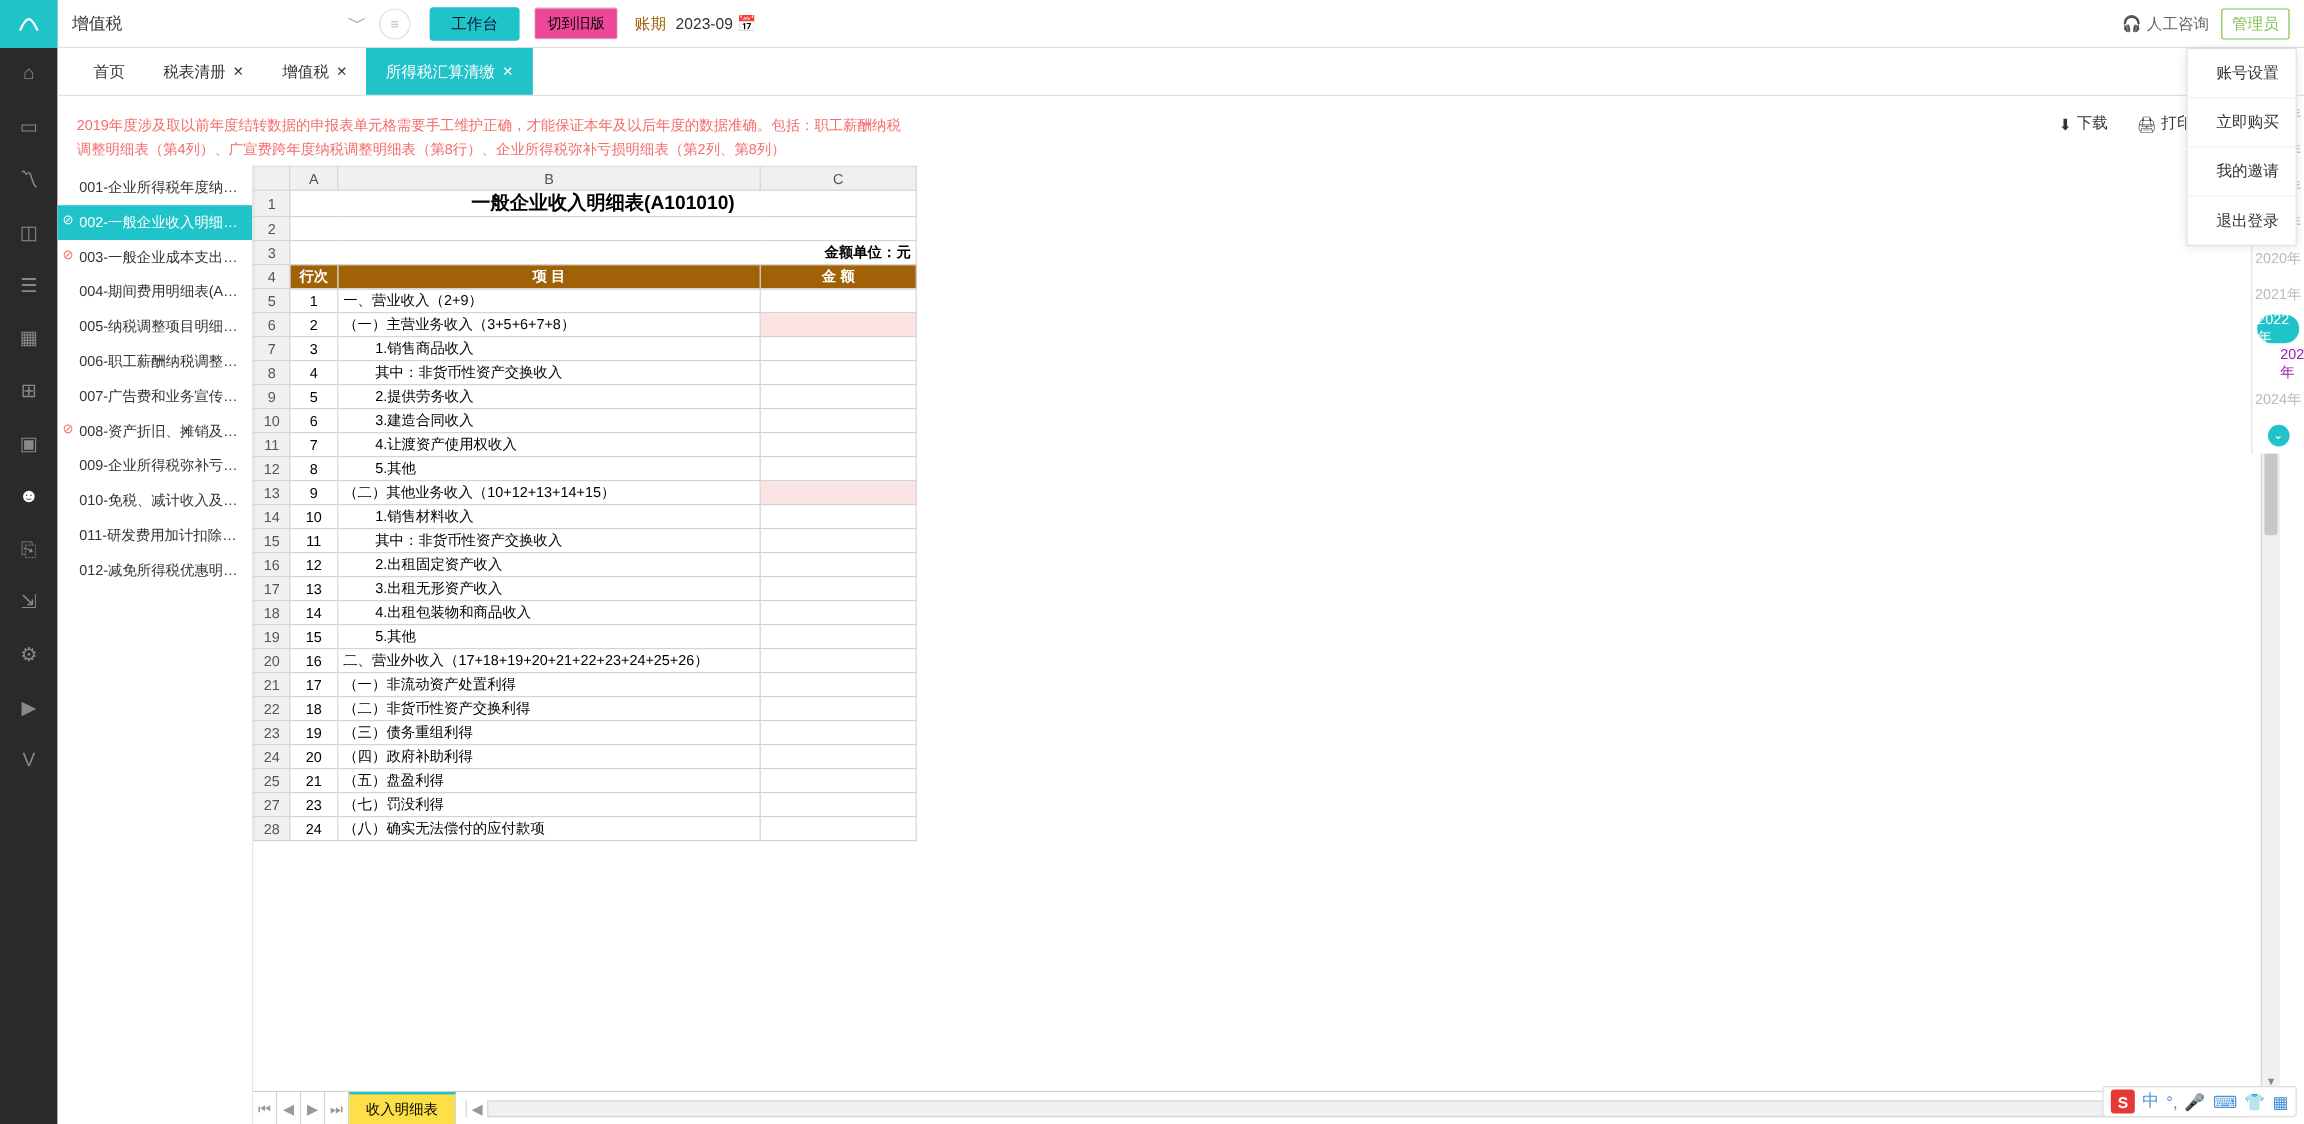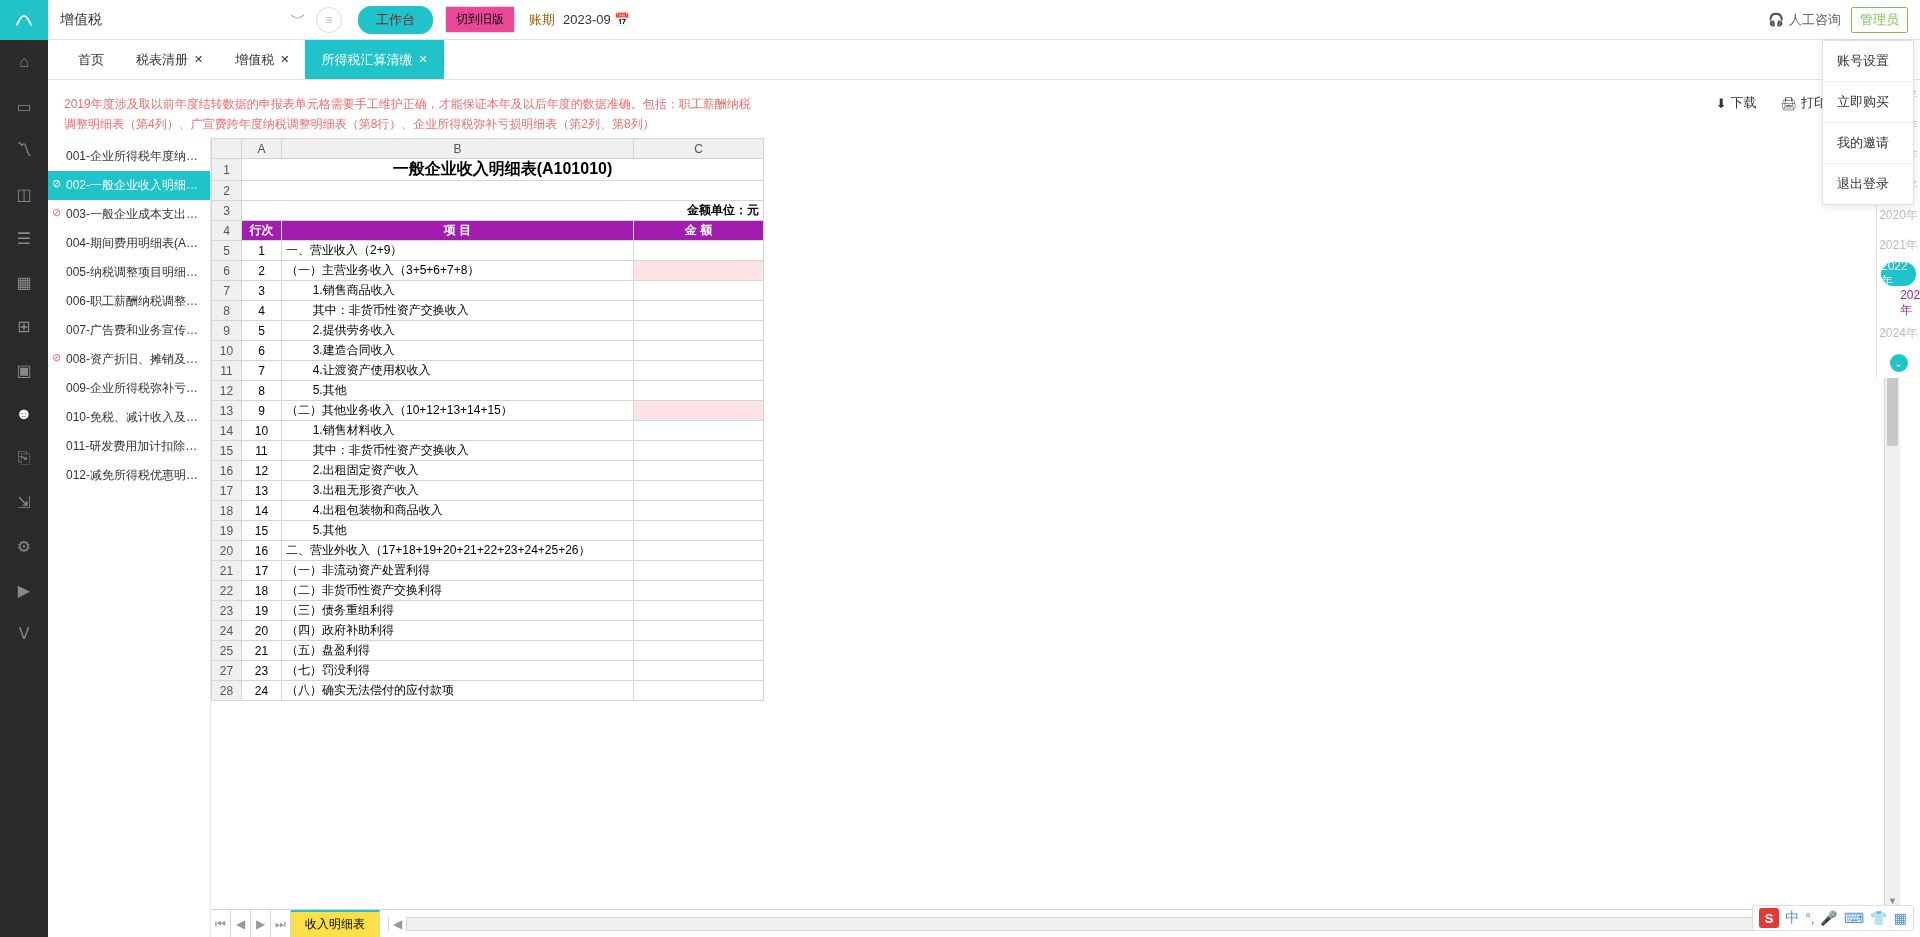--- a/index.html
+++ b/index.html
@@ -6,21 +6,21 @@
 body { background: #f5f7f9; overflow: hidden; width: 1920px; height: 937px; position: relative; }
 
 .left-rail { position: absolute; left: 0; top: 0; width: 48px; height: 100%; background: #2a2a2a; display: flex; flex-direction: column; align-items: center; }
 .left-rail .logo { width: 48px; height: 40px; background: #1fc3c9; display: flex; align-items: center; justify-content: center; color: #fff; }
 .left-rail .rail-icon { width: 48px; height: 44px; display: flex; align-items: center; justify-content: center; color: #888; cursor: pointer; font-size: 16px; }
 .left-rail .rail-icon.active { color: #fff; }
 
 .top-bar { position: absolute; left: 48px; top: 0; right: 0; height: 40px; background: #fff; border-bottom: 1px solid #e0e0e0; display: flex; align-items: center; padding: 0 12px; }
 .top-bar .chev { margin-left: 188px; color: #999; }
 .top-bar .circle-btn { width: 26px; height: 26px; border-radius: 50%; border: 1px solid #ddd; display: flex; align-items: center; justify-content: center; color: #bbb; margin: 0 10px; font-size: 12px; }
-.top-bar .workbench { background: #1fc3c9; color: #7f1d1d; border: none; padding: 5px 18px; border-radius: 13px; margin: 0 6px; font-size: 13px; }
+.top-bar .workbench { background: #1fc3c9; color: #0f172a; border: none; padding: 5px 18px; border-radius: 3px; margin: 0 6px; font-size: 13px; }
 .top-bar .old-ver { border: 1px solid #ddd; background: #ec4899; padding: 4px 10px; border-radius: 2px; font-size: 12px; margin: 0 6px; }
 .top-bar .label { font-size: 13px; color: #a16207; margin-left: 8px; }
 .top-bar .period { font-size: 13px; color: #333; margin-left: 8px; }
 .top-bar .cal-icon { color: #1fc3c9; margin-left: 4px; font-size: 13px; }
 .top-bar .right-actions { margin-left: auto; display: flex; align-items: center; gap: 10px; }
 .top-bar .consult { font-size: 13px; color: #666; display: flex; align-items: center; gap: 4px; }
 .top-bar .admin { border: 1px solid #7fbf51; color: #7fbf51; padding: 3px 8px; border-radius: 2px; font-size: 13px; }
 
 .tab-bar { position: absolute; left: 48px; top: 40px; right: 0; height: 40px; background: #fff; border-bottom: 1px solid #e0e0e0; display: flex; align-items: stretch; padding-left: 14px; }
 .tab-bar .tab { display: flex; align-items: center; padding: 0 16px; font-size: 13px; color: #333; cursor: pointer; }
@@ -43,41 +43,41 @@
 .sheet-wrap { flex: 1; display: flex; flex-direction: column; border-left: 1px solid #e8e8e8; position: relative; }
 .sheet-scroll { flex: 1; overflow: auto; }
 table.sheet { border-collapse: collapse; font-size: 12px; }
 table.sheet th, table.sheet td { border: 1px solid #d4d4d4; }
 table.sheet .corner { width: 30px; height: 20px; background: #f0f0f0; }
 table.sheet .colhead { background: #f0f0f0; text-align: center; font-weight: normal; color: #555; height: 20px; }
 table.sheet .rowhead { width: 30px; background: #f0f0f0; text-align: center; font-weight: normal; color: #555; height: 20px; }
 table.sheet td { height: 20px; padding: 0 4px; }
 .title-row td { text-align: center; font-size: 16px; font-weight: bold; }
 .unit-row td { text-align: right; padding-right: 8px; font-weight: bold; }
-.hdr td { background: #a21caf; color: #fff; text-align: center; font-weight: bold; }
+.hdr td { background: #a16207; color: #fff; text-align: center; font-weight: bold; }
 .rn { text-align: center; width: 40px; }
 .item { padding-left: 6px; }
 .pink { background: #fce4e4; }
 
 .bottom-tabs { height: 28px; border-top: 1px solid #d4d4d4; display: flex; align-items: stretch; font-size: 12px; background: #fff; }
 .bottom-tabs .arrows { display: flex; }
 .bottom-tabs .arr { width: 20px; display: flex; align-items: center; justify-content: center; border-right: 1px solid #d4d4d4; color: #999; cursor: pointer; }
 .bottom-tabs .sheet-tab { padding: 0 14px; display: flex; align-items: center; border-right: 1px solid #d4d4d4; border-top: 2px solid #1fc3c9; background: #fde047; }
 .bottom-tabs .hscroll { flex: 1; display: flex; align-items: center; padding: 0 8px; }
 .bottom-tabs .hscroll .track { flex: 1; height: 14px; background: #f0f0f0; border: 1px solid #d4d4d4; }
 .bottom-tabs .arr2 { width: 18px; display: flex; align-items: center; justify-content: center; border-left: 1px solid #d4d4d4; color: #999; cursor: pointer; }
 
 .year-strip { position: absolute; right: 0; top: 80px; width: 44px; background: #fff; border-left: 1px solid #e0e0e0; display: flex; flex-direction: column; }
 .year-strip .year { height: 30px; display: flex; align-items: center; justify-content: center; font-size: 12px; color: #bbb; cursor: pointer; }
 .year-strip .year.dark { color: #a21caf; margin-left: 30px; }
 .year-strip .year.current { background: #1fc3c9; color: #fff; border-radius: 12px; margin: 2px 4px; height: 24px; }
 .year-strip .collapse { margin: 6px auto; width: 18px; height: 18px; background: #1fc3c9; border-radius: 50%; color: #fff; display: flex; align-items: center; justify-content: center; font-size: 10px; }
 
 .user-menu { position: absolute; right: 6px; top: 40px; width: 92px; background: #fff; border: 1px solid #e0e0e0; box-shadow: 0 2px 8px rgba(0,0,0,.1); z-index: 10; }
-.user-menu .mi { padding: 11px 14px; font-size: 13px; color: #333; cursor: pointer; border-bottom: 1px solid #f0f0f0; text-align: left; }
+.user-menu .mi { padding: 11px 14px; font-size: 13px; color: #333; cursor: pointer; border-bottom: 1px solid #f0f0f0; text-align: right; }
 .user-menu .mi:last-child { border-bottom: none; }
 
 .ime-bar { position: absolute; right: 6px; bottom: 6px; height: 26px; display: flex; align-items: center; gap: 6px; background: #fff; border: 1px solid #ddd; border-radius: 3px; padding: 0 6px; font-size: 13px; }
 .ime-logo { width: 20px; height: 20px; background: #e53935; color: #fff; display: flex; align-items: center; justify-content: center; border-radius: 3px; font-weight: bold; font-size: 13px; }
 .ime-ico { color: #4a8fd8; font-size: 14px; }
 
 .vscroll { position: absolute; right: 0; top: 0; bottom: 28px; width: 16px; background: #f0f0f0; border-left: 1px solid #d4d4d4; }
 .vscroll .thumb { position: absolute; top: 18px; left: 2px; right: 2px; height: 290px; background: #c8c8c8; border-radius: 2px; }
 .vscroll .ar { position: absolute; left: 0; right: 0; height: 16px; display: flex; align-items: center; justify-content: center; color: #888; font-size: 9px; }
 </style>

